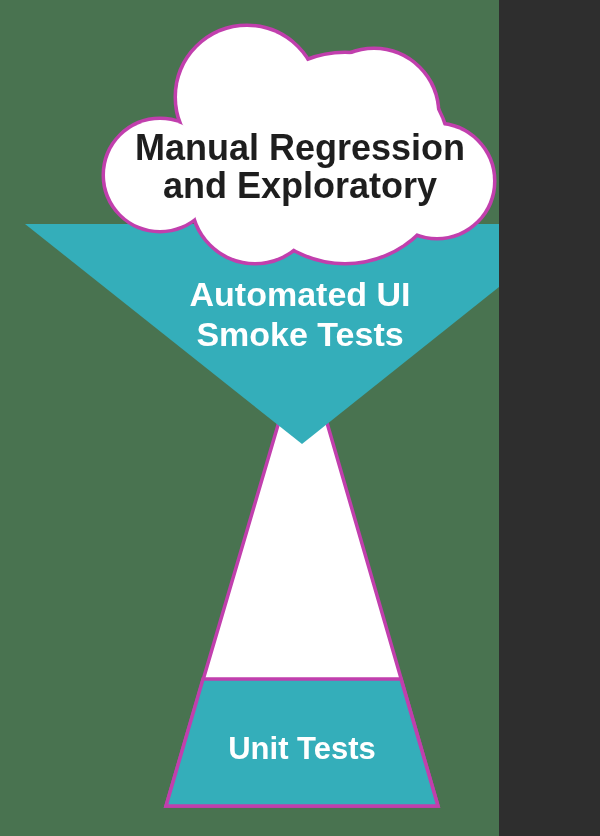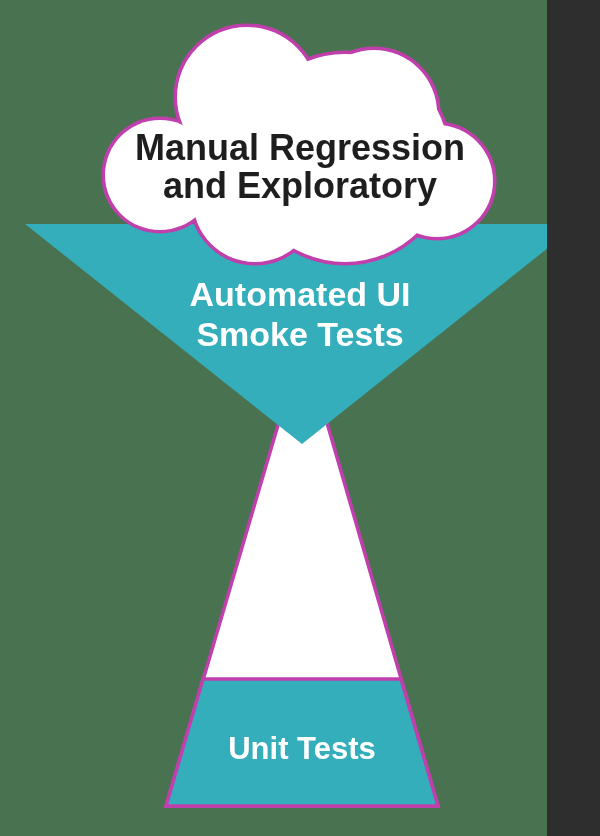--- a/index.html
+++ b/index.html
@@ -2,21 +2,21 @@
 <html><head>
 <meta charset="utf-8">
 <style>
   html, body {
     margin: 0;
     padding: 0;
     background: #2e2e2e;
     font-family: "Liberation Sans", "DejaVu Sans", sans-serif;
   }
   .stage {
-    width: 547px;
+    width: 499px;
     height: 836px;
     overflow: hidden;
   }
   svg { display: block; }
   .diagram-text {
     font-family: "Liberation Sans", "DejaVu Sans", sans-serif;
     font-weight: 700;
     text-anchor: middle;
   }
   .cloud-label { font-size: 36px; }

